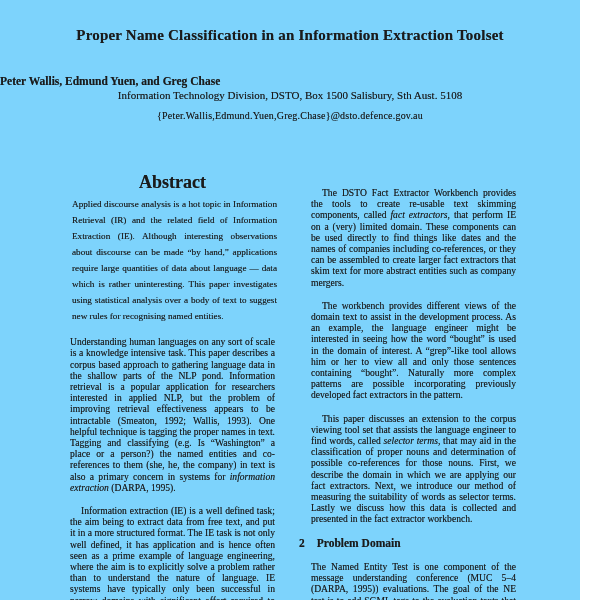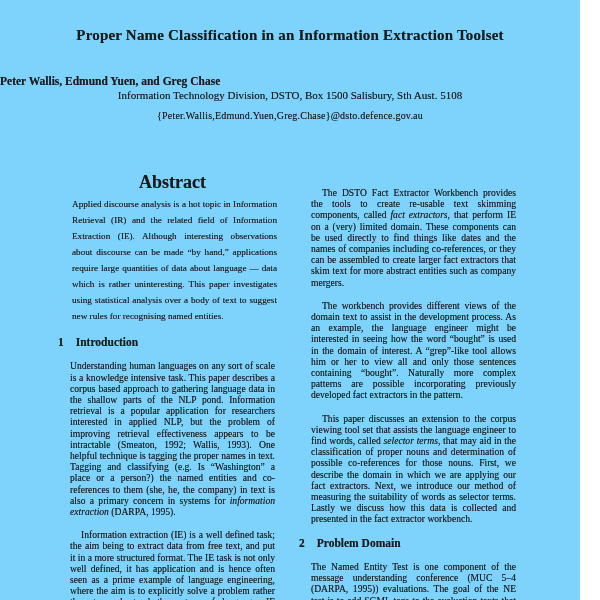--- a/index.html
+++ b/index.html
@@ -105,23 +105,20 @@
   <div class="authors">Peter Wallis, Edmund Yuen, and Greg Chase</div>
   <div class="affil">Information Technology Division, DSTO, Box 1500 Salisbury, Sth Aust. 5108</div>
   <div class="email">{Peter.Wallis,Edmund.Yuen,Greg.Chase}@dsto.defence.gov.au</div>
 
   <div class="columns">
 
     <div class="col">
       <div class="abs-head">Abstract</div>
       <div class="abs-body">Applied discourse analysis is a hot topic in Information Retrieval (IR) and the related field of Information Extraction (IE). Although interesting observations about discourse can be made “by hand,” applications require large quantities of data about language — data which is rather uninteresting. This paper investigates using statistical analysis over a body of text to suggest new rules for recognising named entities.</div>
 
-      <div class="sec-head">
-        <span class="sec-num">1</span><span>Introduction</span>
-      </div>
 
       <p class="noindent"><span>Understanding human languages on any sort of scale is a knowledge intensive task. This paper describes a corpus based approach to gathering language data in the shallow parts of the NLP pond. Information retrieval is a popular application for researchers interested in applied NLP, but the problem of improving retrieval effectiveness appears to be intractable (Smeaton, 1992; Wallis, 1993). One helpful technique is tagging the proper names in text. Tagging and classifying (e.g. Is “Washington” a place or a person?) the named entities and co-references to them (she, he, the company) in text is also a primary concern in systems for </span><i>information extraction</i><span> (DARPA, 1995).</span></p>
 
       <p>Information extraction (IE) is a well defined task; the aim being to extract data from free text, and put it in a more structured format. The IE task is not only well defined, it has application and is hence often seen as a prime example of language engineering, where the aim is to explicitly solve a problem rather than to understand the nature of language. IE systems have typically only been successful in narrow domains with significant effort required to move and existing information extraction system to a new problem domain. One approach is to use tools</p>
     </div>
 
     <div class="col">
       <p><span>The DSTO Fact Extractor Workbench provides the tools to create re-usable text skimming components, called </span><i>fact extractors</i><span>, that perform IE on a (very) limited domain. These components can be used directly to find things like dates and the names of companies including co-references, or they can be assembled to create larger fact extractors that skim text for more abstract entities such as company mergers.</span></p>
 
       <p>The workbench provides different views of the domain text to assist in the development process. As an example, the language engineer might be interested in seeing how the word “bought” is used in the domain of interest. A “grep”-like tool allows him or her to view all and only those sentences containing “bought”. Naturally more complex patterns are possible incorporating previously developed fact extractors in the pattern.</p>

